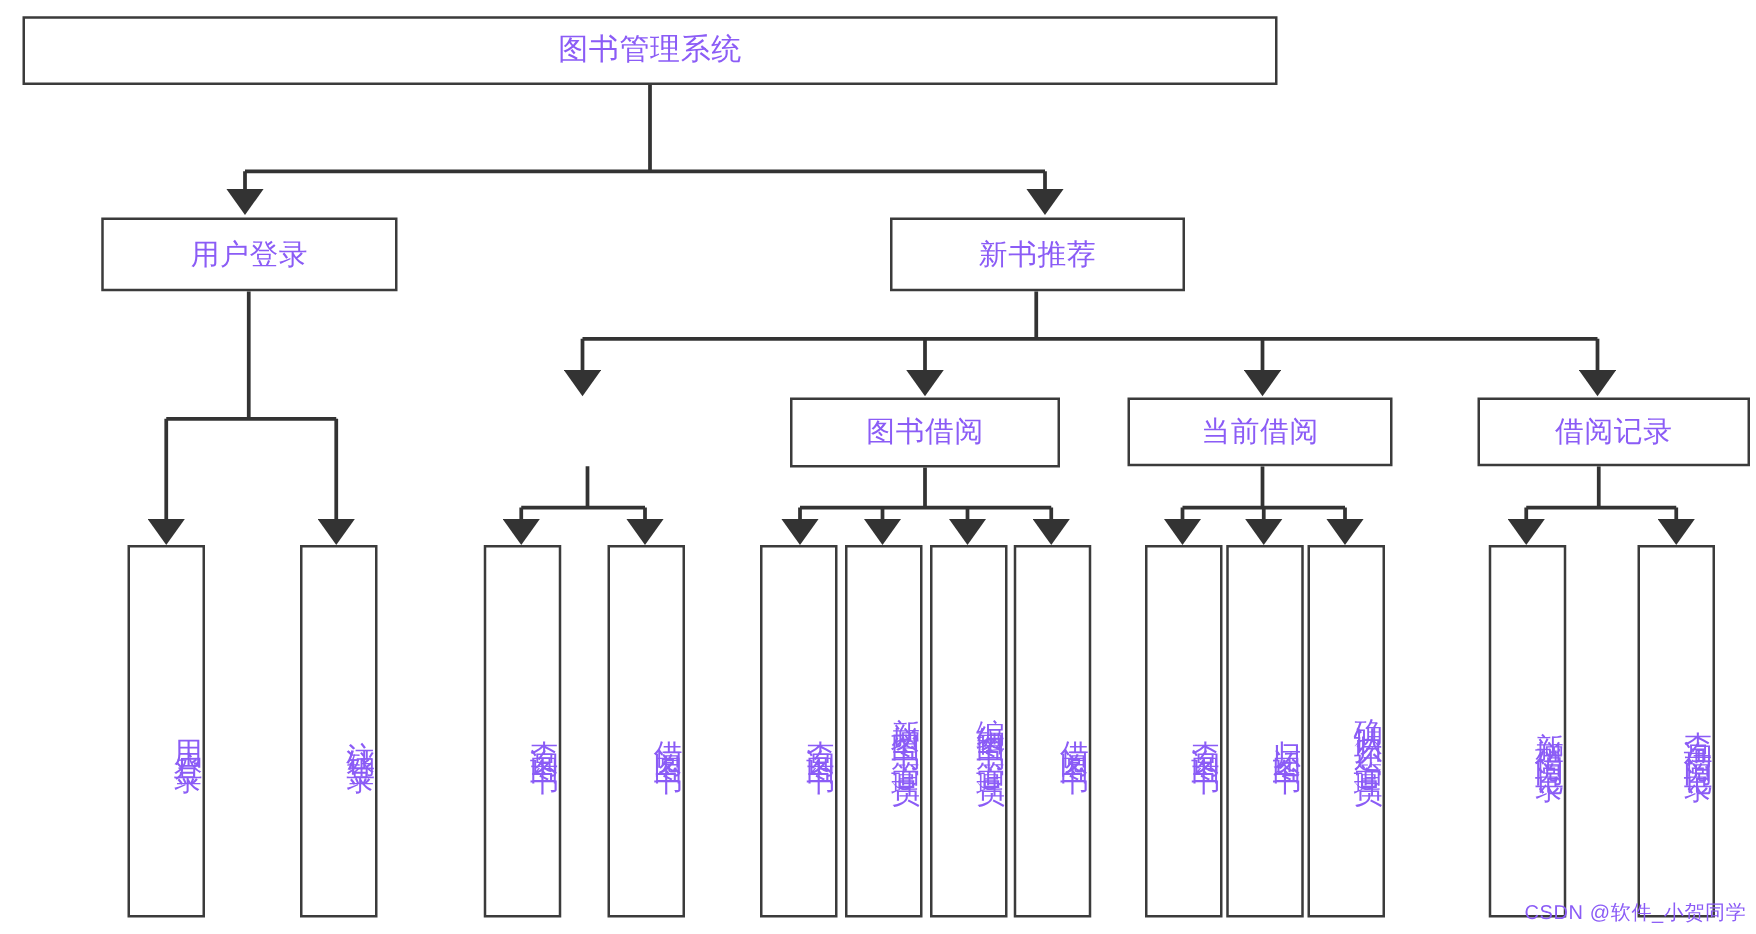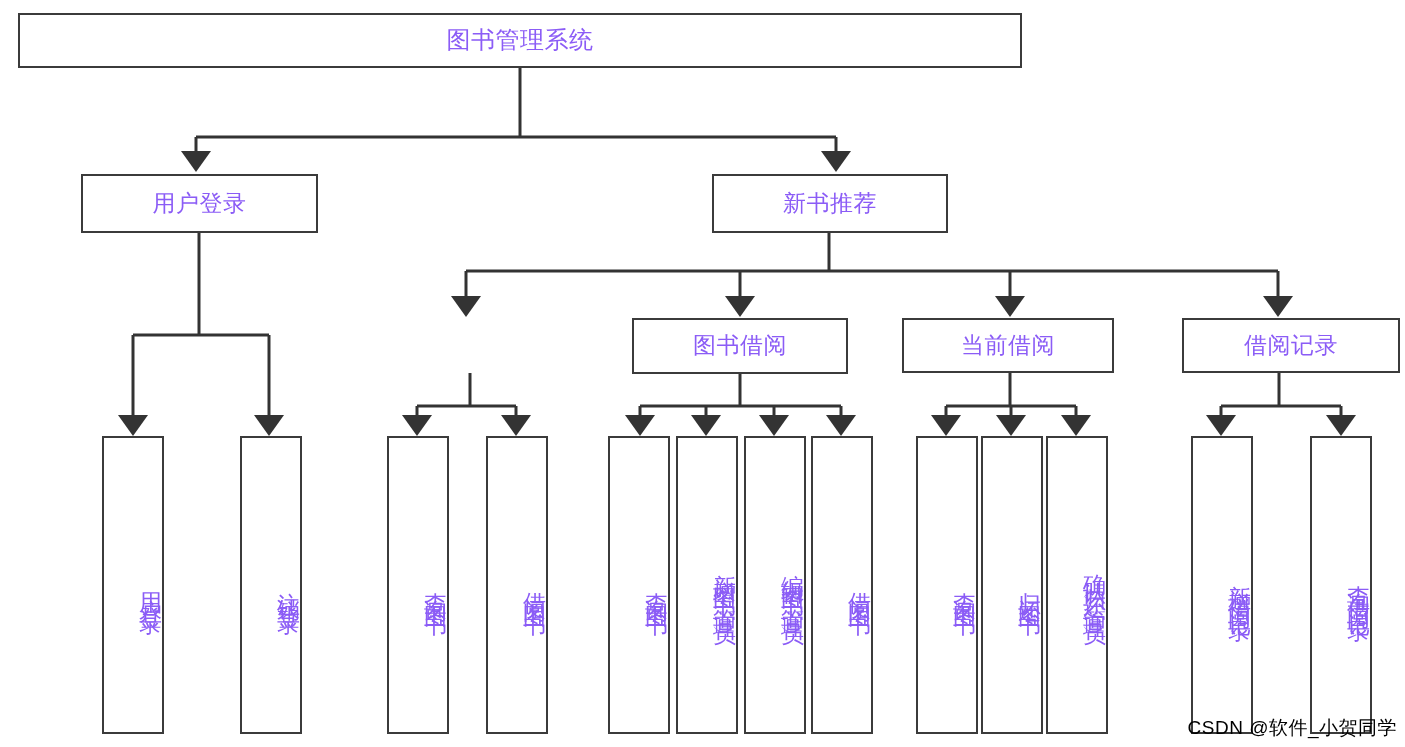--- a/index.html
+++ b/index.html
@@ -55,22 +55,22 @@
     justify-content: center;
   }
   .node.leaf.tall-text {
     align-items: flex-start;
     padding-top: 4px;
   }
   .watermark {
     position: absolute;
     right: 8px;
     bottom: 6px;
-    font-size: 19px;
-    color: #000000;
+    font-size: 16px;
+    color: #8b5cf6;
     letter-spacing: 0.5px;
     white-space: nowrap;
     font-family: "Liberation Sans", "DejaVu Sans", sans-serif;
     text-align: right;
   }
 </style>
 </head>
 <body>
 
 <div id="canvas">

